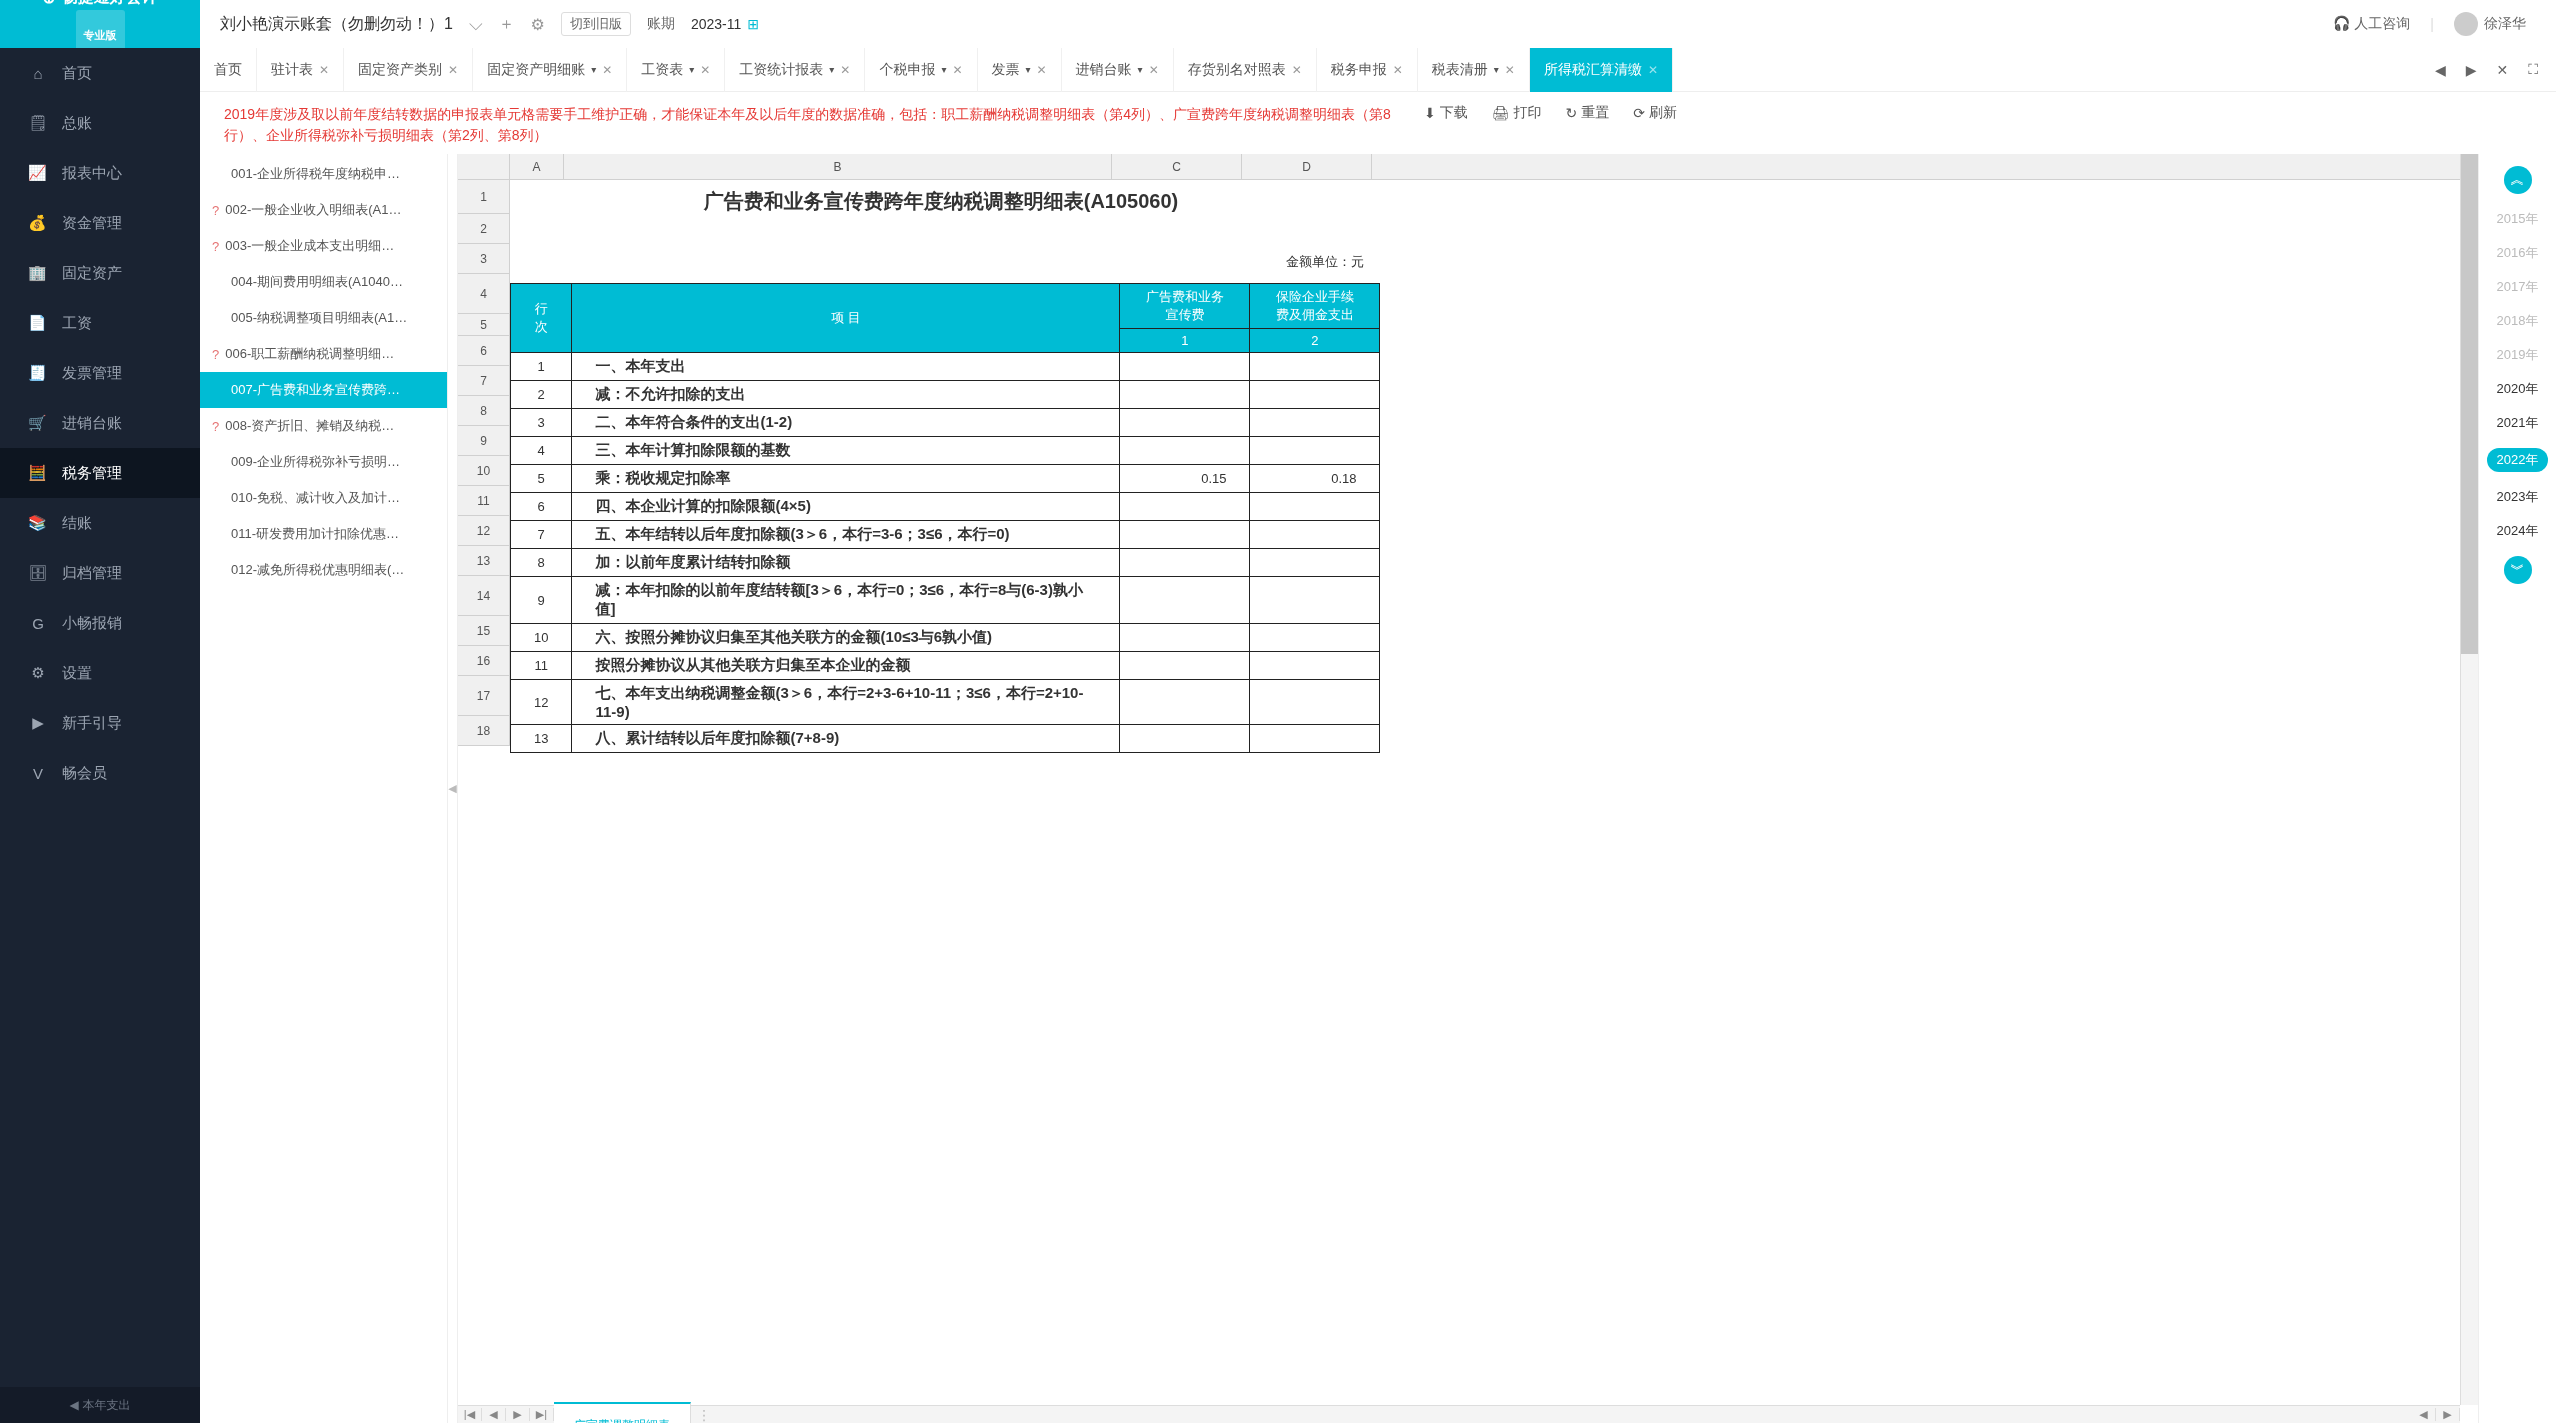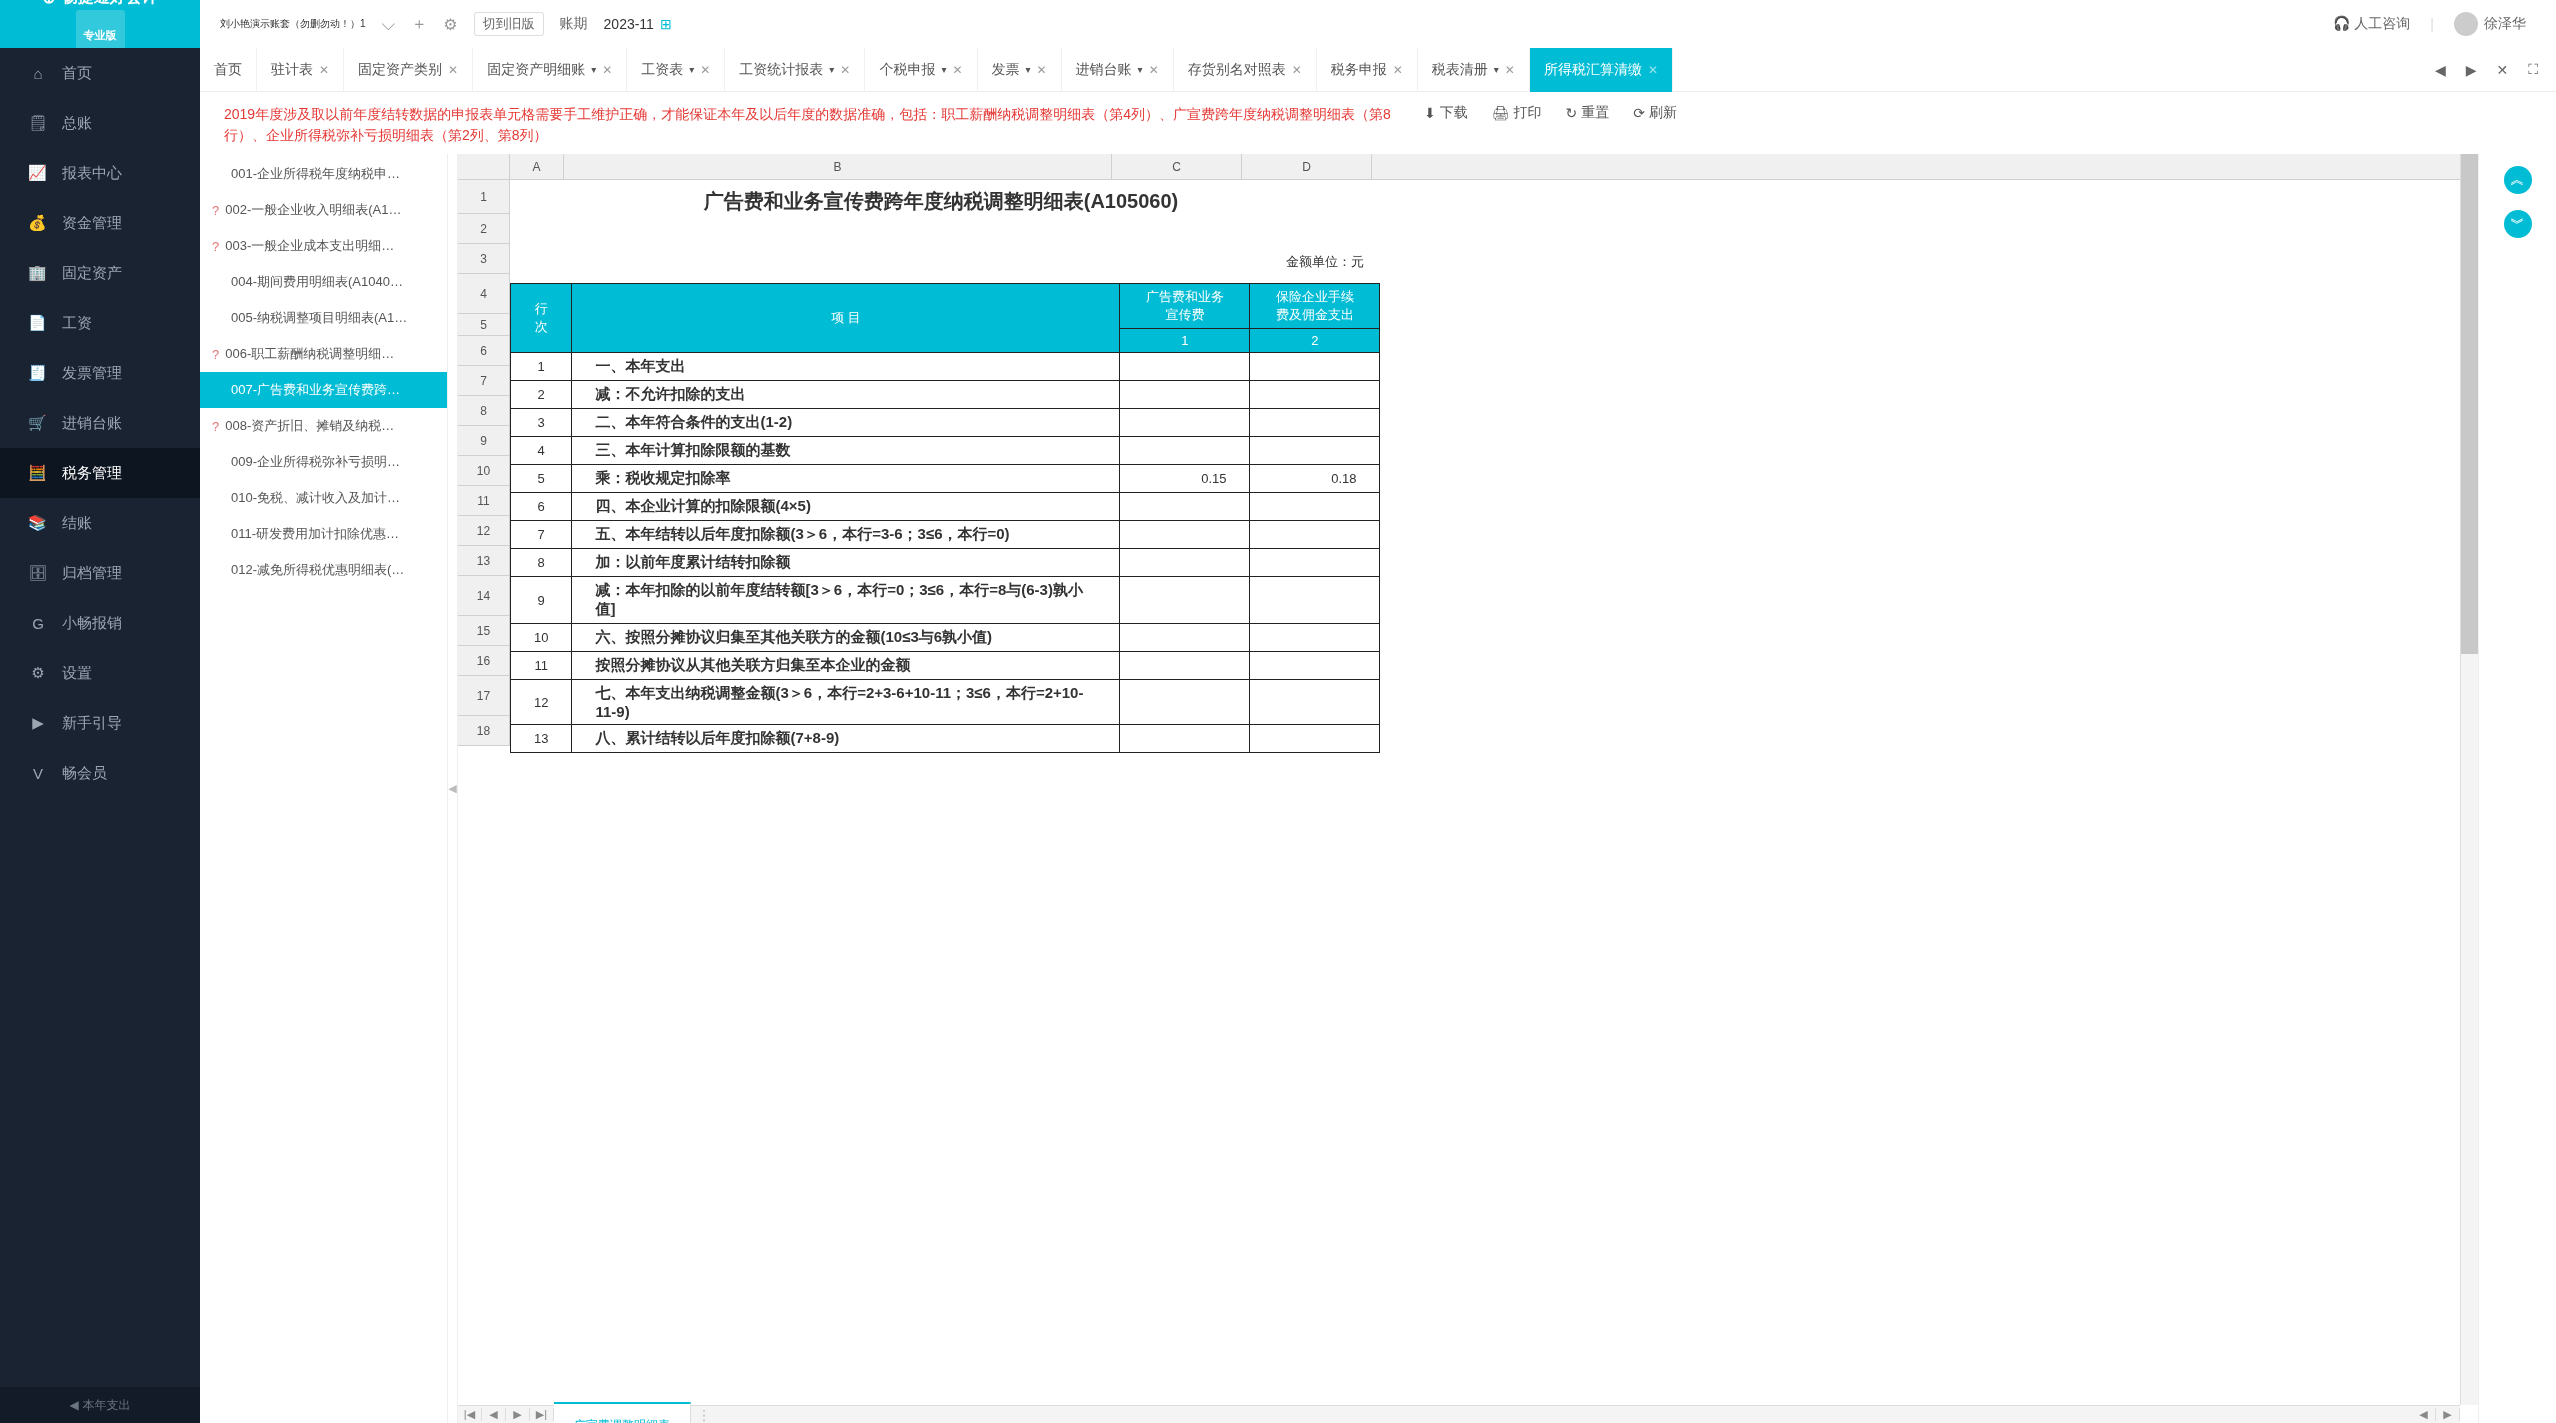--- a/index.html
+++ b/index.html
@@ -4,21 +4,21 @@
 <style>
 * { margin: 0; padding: 0; box-sizing: border-box; font-family: "Microsoft YaHei", "PingFang SC", sans-serif; }
 body { width: 2556px; height: 1423px; background: #fff; overflow: hidden; font-size: 14px; color: #333; }
 
 
 .topbar { height: 48px; background: linear-gradient(90deg, #00b8d4, #00b8d4 200px, #fff 200px); display: flex; align-items: center; }
 .logo-block { width: 200px; height: 48px; background: #00bcd4; color: #fff; display: flex; flex-direction: column; justify-content: center; align-items: center; font-size: 16px; font-weight: 600; position: relative; }
 .logo-text { display: flex; align-items: center; gap: 6px; }
 .logo-sub { font-size: 11px; background: rgba(255,255,255,0.2); padding: 18px 8px; border-radius: 3px; margin-top: 2px; }
 .top-middle { flex: 1; display: flex; align-items: center; padding-left: 20px; gap: 16px; background: #fff; height: 48px; }
-.account-name { font-size: 10px; color: #333; }
+.account-name { font-size: 16px; color: #333; }
 .chevron { color: #999; cursor: pointer; font-size: 18px; }
 .icon-btn { color: #999; cursor: pointer; font-size: 16px; }
 .old-version { border: 1px solid #ddd; padding: 2px 8px; font-size: 13px; border-radius: 3px; color: #666; cursor: pointer; }
 .period-label { color: #666; }
 .period-value { color: #333; display: flex; align-items: center; gap: 6px; }
 .top-right { display: flex; align-items: center; gap: 20px; padding-right: 30px; color: #666; font-size: 14px; }
 .user-area { display: flex; align-items: center; gap: 6px; }
 .avatar { width: 24px; height: 24px; border-radius: 50%; background: #ccc; }
 
 
@@ -461,16 +461,28 @@
         <div class="sheet-tab-sep">
             <span class="dots">⋮</span>
           </div>
         <span class="sheet-nav-btn">◀</span>
         <span class="sheet-nav-btn">▶</span>
       </div>
     </div>
 
     <div class="year-col">
       <div class="year-circle">︽</div>
+      <div id="year-list" style="display:flex;flex-direction:column;gap:16px;align-items:center">
+          <div class="year-item">2015年</div>
+          <div class="year-item">2016年</div>
+          <div class="year-item">2017年</div>
+          <div class="year-item">2018年</div>
+          <div class="year-item">2019年</div>
+          <div class="year-item enabled">2020年</div>
+          <div class="year-item enabled">2021年</div>
+          <div class="year-item enabled active">2022年</div>
+          <div class="year-item enabled">2023年</div>
+          <div class="year-item enabled">2024年</div>
+        </div>
       <div class="year-circle">︾</div>
     </div>
   </div>
 </div>
 
 </body></html>

